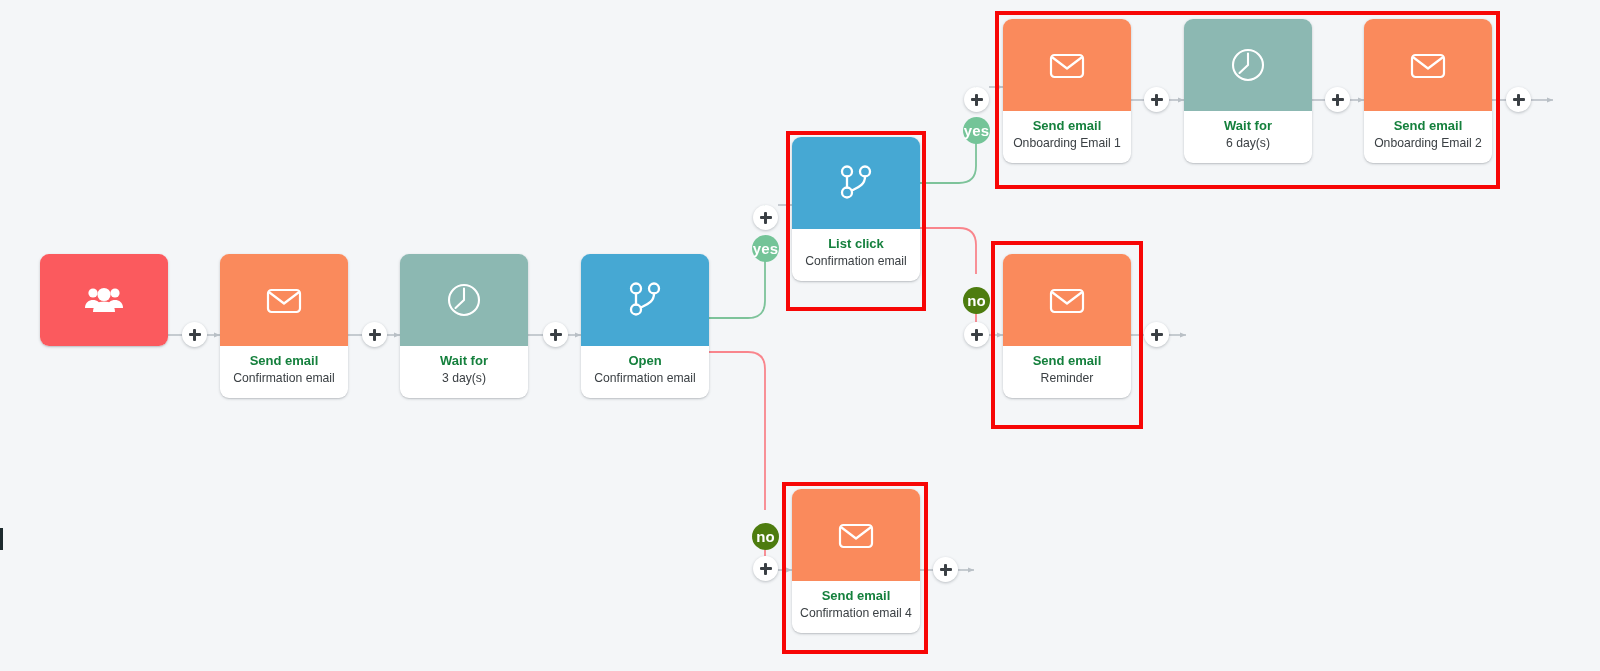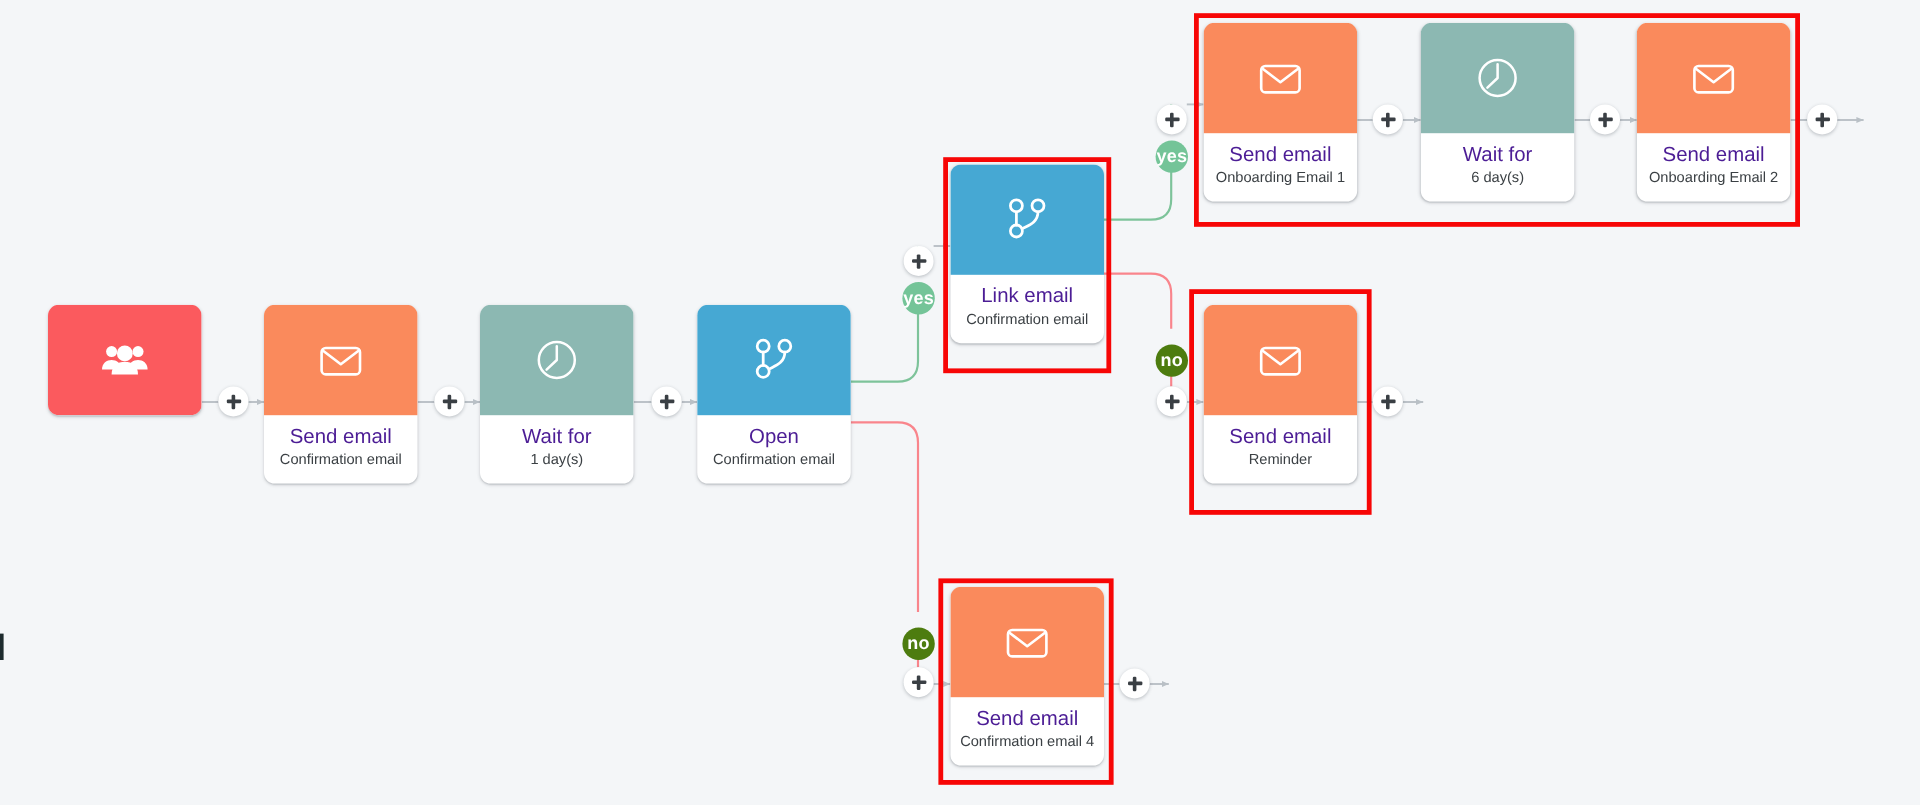--- a/index.html
+++ b/index.html
@@ -37,23 +37,23 @@
     height: 92px;
     display: flex;
     align-items: center;
     justify-content: center;
   }
   .node-body {
     padding: 8px 4px 12px 4px;
     text-align: center;
   }
   .node-title {
-    font-size: 17px;
-    font-weight: normal;
-    color: #4c1d95;
+    font-size: 13px;
+    font-weight: bold;
+    color: #15803d;
     line-height: 1.15;
   }
   .node-sub {
     font-size: 12.2px;
     color: #3b4044;
     line-height: 1.25;
     margin-top: 2px;
   }
   
   .hl {
@@ -220,21 +220,21 @@
       </div>
       <div class="node" style="left: 400px; top: 254px;">
         <div class="node-head" style="background: rgb(140, 184, 178);">
           <svg width="44" height="44" viewBox="0 0 44 44" fill="none">
             <circle cx="22" cy="22" r="15" stroke="#fff" stroke-width="2.1"></circle>
             <path d="M22 10.5 V22 L13.5 30" stroke="#fff" stroke-width="2.1" stroke-linecap="round" stroke-linejoin="round"></path>
           </svg>
         </div>
         <div class="node-body">
           <div class="node-title">Wait for</div>
-          <div class="node-sub">1 day(s)</div>
+          <div class="node-sub">3 day(s)</div>
         </div>
       </div>
       <div class="node" style="left: 581px; top: 254px;">
         <div class="node-head" style="background: rgb(70, 168, 211);">
           <svg width="44" height="44" viewBox="0 0 44 44" fill="none">
             <circle cx="13" cy="10.5" r="5" stroke="#fff" stroke-width="2.3"></circle>
             <circle cx="31" cy="10.5" r="5" stroke="#fff" stroke-width="2.3"></circle>
             <circle cx="13" cy="31.5" r="5" stroke="#fff" stroke-width="2.3"></circle>
             <path d="M13 15.5 V26.5" stroke="#fff" stroke-width="2.3" stroke-linecap="round"></path>
             <path d="M31 15.5 C31 24 24 26.5 18.2 29.4" stroke="#fff" stroke-width="2.3" stroke-linecap="round"></path>
@@ -249,21 +249,21 @@
         <div class="node-head" style="background: rgb(70, 168, 211);">
           <svg width="44" height="44" viewBox="0 0 44 44" fill="none">
             <circle cx="13" cy="10.5" r="5" stroke="#fff" stroke-width="2.3"></circle>
             <circle cx="31" cy="10.5" r="5" stroke="#fff" stroke-width="2.3"></circle>
             <circle cx="13" cy="31.5" r="5" stroke="#fff" stroke-width="2.3"></circle>
             <path d="M13 15.5 V26.5" stroke="#fff" stroke-width="2.3" stroke-linecap="round"></path>
             <path d="M31 15.5 C31 24 24 26.5 18.2 29.4" stroke="#fff" stroke-width="2.3" stroke-linecap="round"></path>
           </svg>
         </div>
         <div class="node-body">
-          <div class="node-title">Link email</div>
+          <div class="node-title">List click</div>
           <div class="node-sub">Confirmation email</div>
         </div>
       </div>
       <div class="node" style="left: 1003px; top: 19px;">
         <div class="node-head" style="background: rgb(250, 138, 92);">
           <svg width="44" height="44" viewBox="0 0 44 44" fill="none">
             <rect x="6" y="12" width="32" height="22" rx="3.5" stroke="#fff" stroke-width="2.2"></rect>
             <path d="M7.5 14.5 L22 25.5 L36.5 14.5" stroke="#fff" stroke-width="2.2" stroke-linecap="round" stroke-linejoin="round"></path>
           </svg>
         </div>

